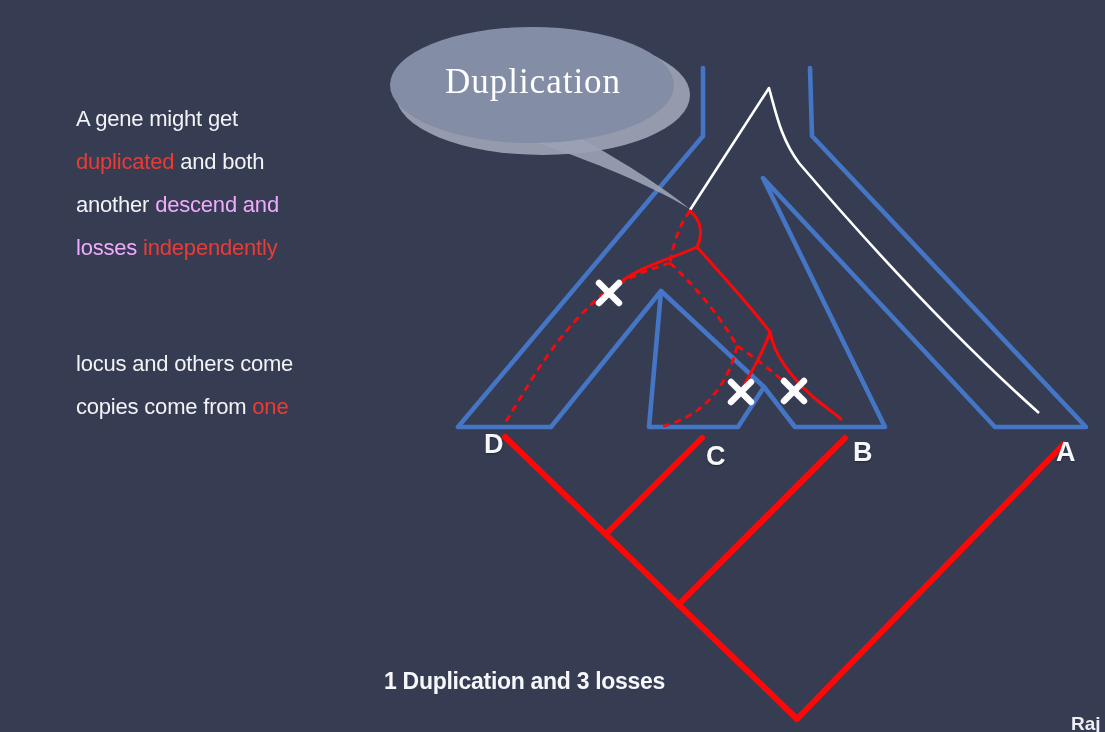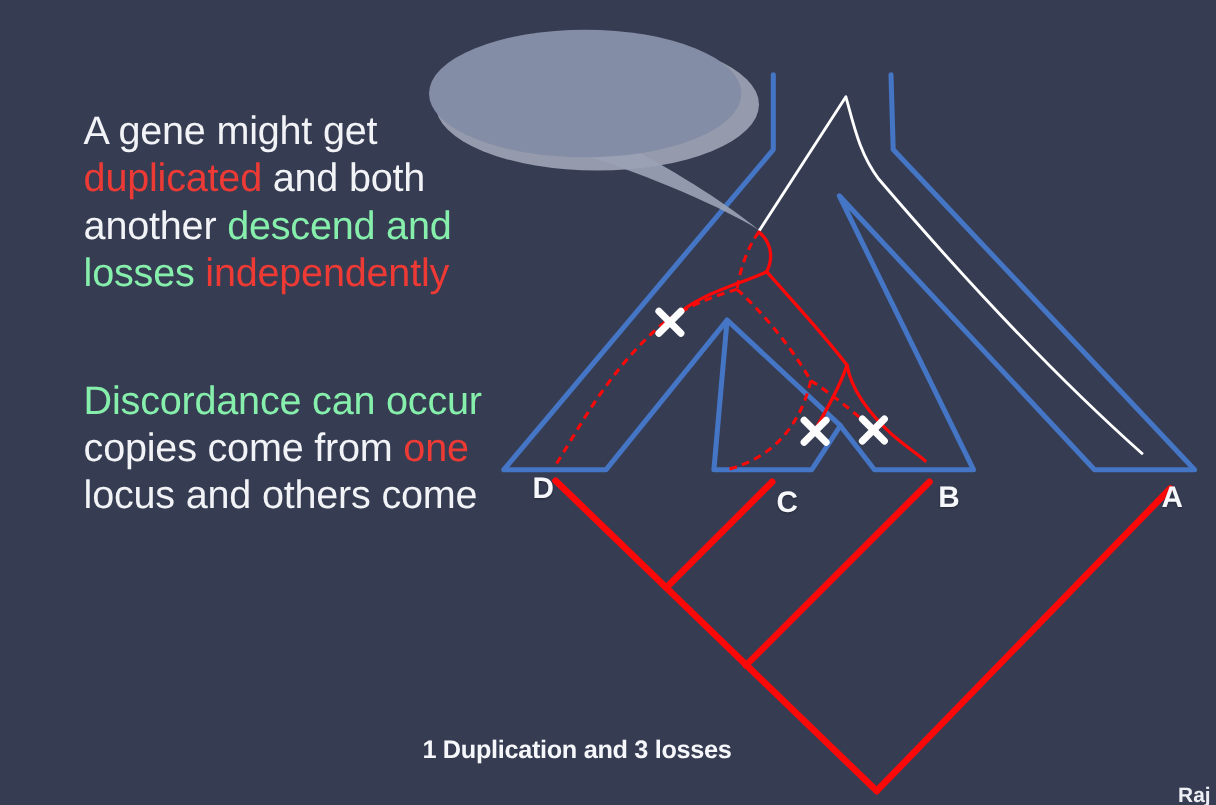--- a/index.html
+++ b/index.html
@@ -7,26 +7,26 @@
     width:1105px;height:732px;overflow:hidden;position:relative;
     background:#363c52;
     font-family:"Liberation Sans", sans-serif;
   }
   #stage{position:absolute;left:0;top:0;width:1105px;height:732px;}
   svg#diagram{position:absolute;left:0;top:0;}
 
   
   .para{
     position:absolute;left:76px;width:370px;
-    font-size:36px;line-height:43px;letter-spacing:-0.2px;
+    font-size:22px;line-height:43px;letter-spacing:-0.2px;
     color:#f2f3f6;font-weight:400;
   }
   .para .w{color:#f2f3f6;}
   .para .r{color:#ee3a35;text-align:right;}
-  .para .b{color:#86efac;}
+  .para .b{color:#f0abfc;}
   #para1{top:97px;}
   #para2{top:342px;}
 
   
   #bubble-label{
     position:absolute;left:392px;top:62px;width:282px;height:48px;
     text-align:center;
     font-family:"Liberation Serif", serif;
     font-size:35px;letter-spacing:1px;color:#fefefe;
   }
@@ -110,25 +110,25 @@
   </svg>
 
   <div class="para" id="para1">
     <div><span class="w">A gene might get</span></div>
     <div><span class="r">duplicated</span><span class="w"> and both</span></div>
     <div><span class="w">another </span><span class="b">descend and</span></div>
     <div><span class="b">losses </span><span class="r">independently</span></div>
   </div>
 
   <div class="para" id="para2">
-    <div><span class="b">Discordance can occur</span></div>
+    <div><span class="w">locus and others come</span></div>
     <div><span class="w">copies come from </span><span class="r">one</span></div>
-    <div><span class="w">locus and others come</span></div>
   </div>
 
+  <div id="bubble-label">Duplication</div>
 
   <div class="tip-label" id="tip-d">D</div>
   <div class="tip-label" id="tip-c">C</div>
   <div class="tip-label" id="tip-b">B</div>
   <div class="tip-label" id="tip-a">A</div>
 
   <div id="caption">1 Duplication and 3 losses</div>
   <div id="attribution">Raj</div>
 
 </div>

